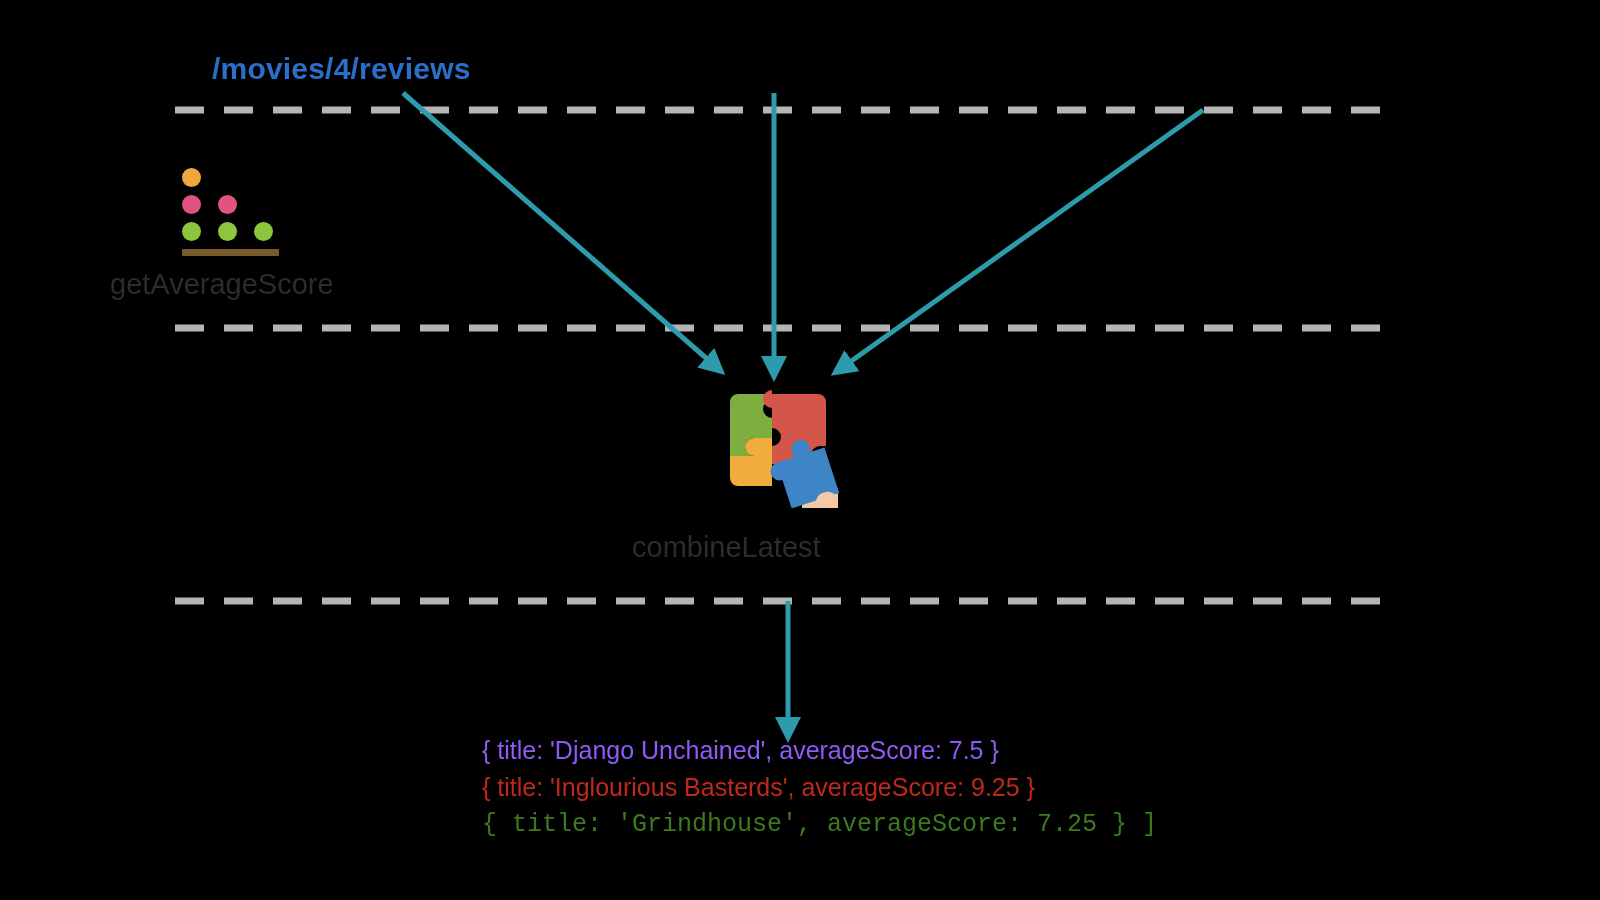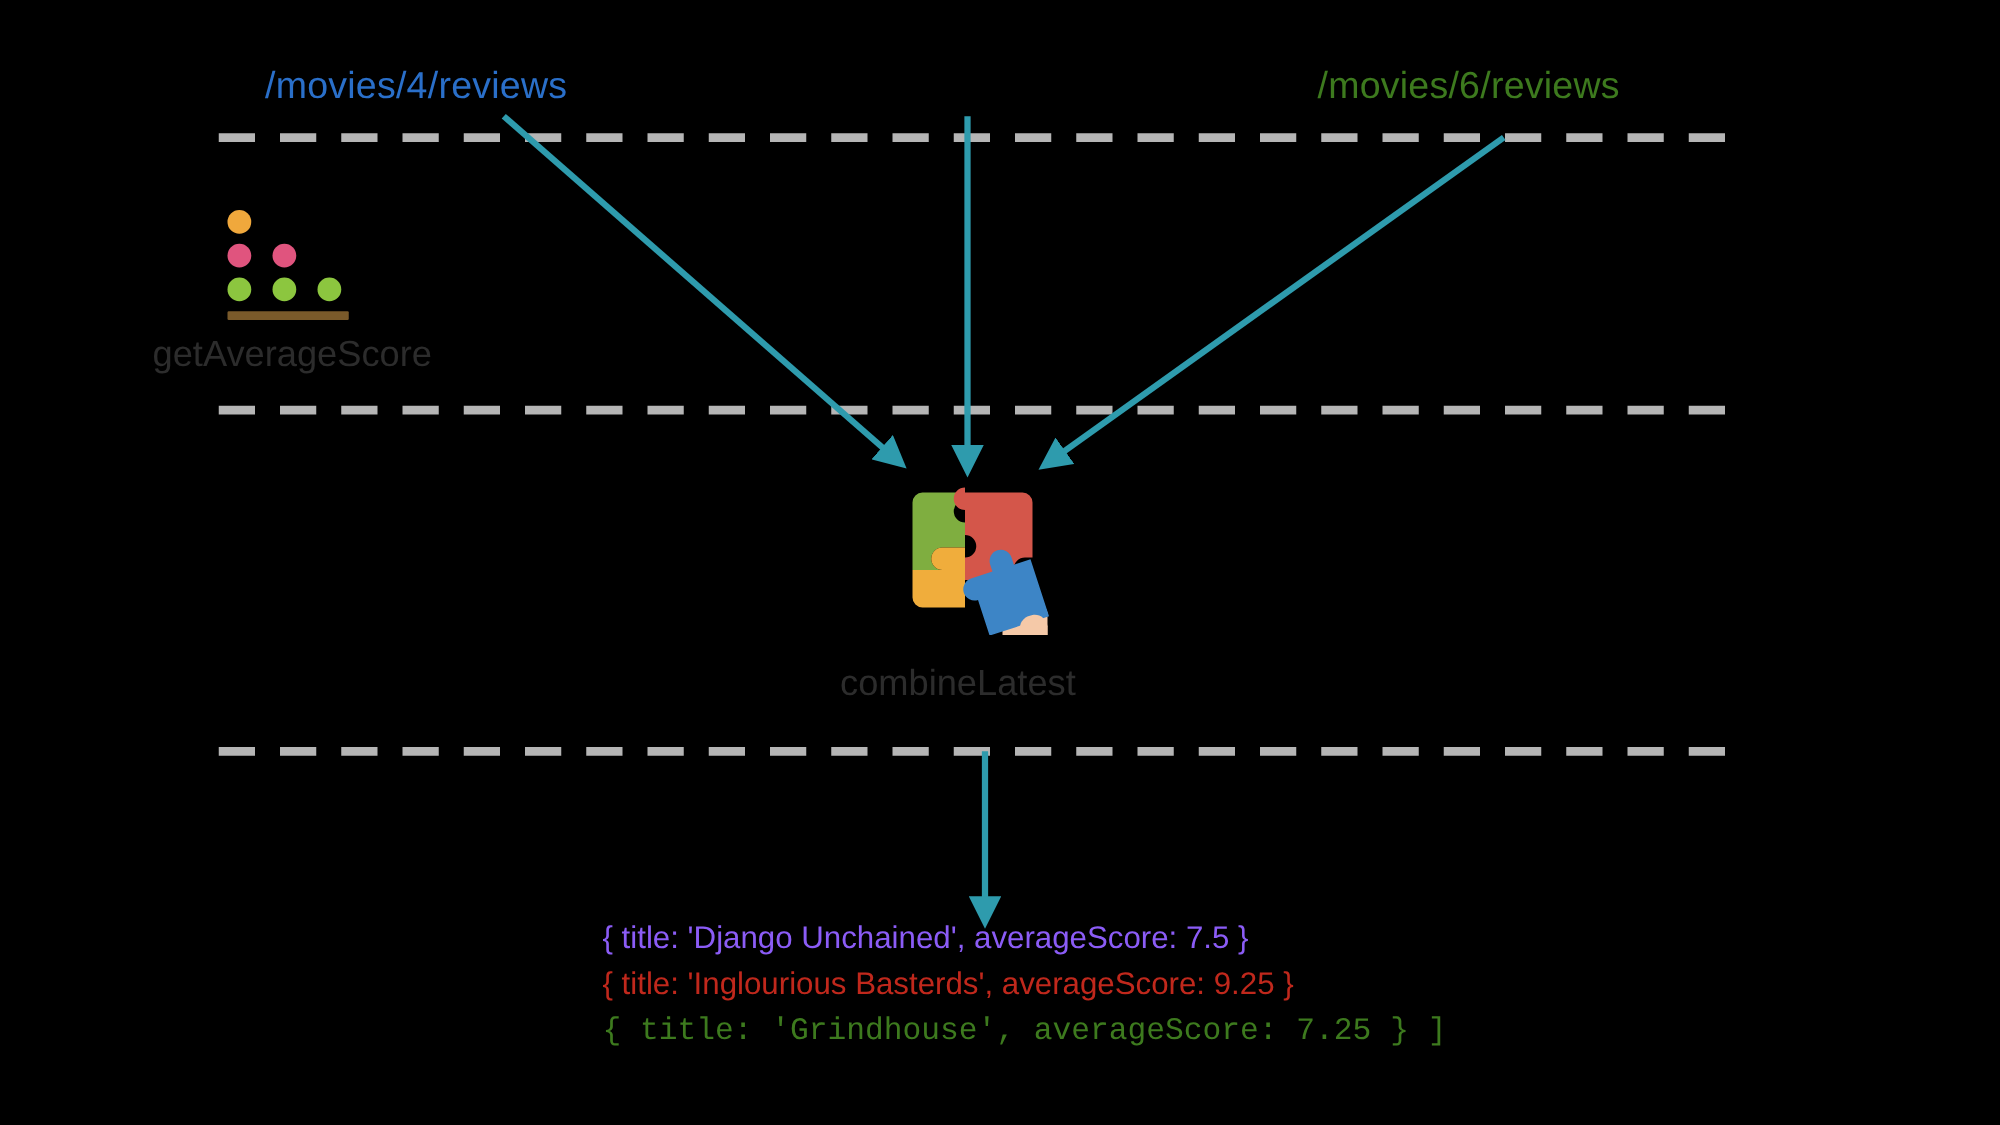--- a/index.html
+++ b/index.html
@@ -11,21 +11,21 @@
     position: relative;
     width: 1600px;
     height: 900px;
     background: #000000;
     overflow: hidden;
     font-family: "Liberation Sans", sans-serif;
   }
   .label-url {
     position: absolute;
     font-size: 30px;
-    font-weight: 400;
+    font-weight: 700;
     letter-spacing: 0.2px;
     white-space: nowrap;
   }
   #url-4 { left: 212px; top: 52px; color: #2a6fc9; }
   #url-5 { left: 656px; top: 52px; color: #c0281c; }
   #url-6 { left: 1054px; top: 52px; color: #3d7a1e; }
 
   .marble-diagram-svg {
     position: absolute;
     left: 0;
@@ -62,32 +62,32 @@
     height: 7px;
     background: #7a5a2a;
     border-radius: 1px;
   }
   .op-caption {
     position: absolute;
     font-size: 29px;
     color: #2c2c2c;
     white-space: nowrap;
   }
-  #op-average-caption { left: 110px; top: 268px; margin-left: 12px; }
+  #op-average-caption { left: 110px; top: 268px; }
 
   
   #op-combine {
     position: absolute;
     left: 722px;
     top: 388px;
     width: 120px;
     height: 120px;
   }
   #op-combine svg { display: block; }
-  #op-combine-caption { left: 672px; top: 531px; }
+  #op-combine-caption { left: 632px; top: 531px; }
 
   
   #output-lines {
     position: absolute;
     left: 482px;
     top: 732px;
     width: 640px;
   }
   .out-line {
     font-size: 25px;
@@ -97,21 +97,20 @@
   .out-blue  { color: #8b5cf6; }
   .out-red   { color: #c0281c; }
   .out-green { color: #3d7a1e; font-family: Liberation Mono, monospace; }
 </style>
 </head>
 <body>
 
 <div id="stage">
 
   <div class="label-url" id="url-4">/movies/4/reviews</div>
-  <div class="label-url" id="url-6">/movies/6/reviews</div>
 
   <svg class="marble-diagram-svg" viewBox="0 0 1600 900">
     <defs>
       <marker id="teal-head" markerWidth="5.2" markerHeight="5.2" refX="2.2" refY="2.6" orient="auto" markerUnits="strokeWidth">
         <path d="M0,0 L5.2,2.6 L0,5.2 Z" fill="#2e9bad"></path>
       </marker>
     </defs>
 
     <line x1="175" y1="110" x2="1400" y2="110" stroke="#b5b5b5" stroke-width="7" stroke-dasharray="29 20" stroke-linecap="butt"></line>
     <line x1="175" y1="328" x2="1400" y2="328" stroke="#b5b5b5" stroke-width="7" stroke-dasharray="29 20" stroke-linecap="butt"></line>

